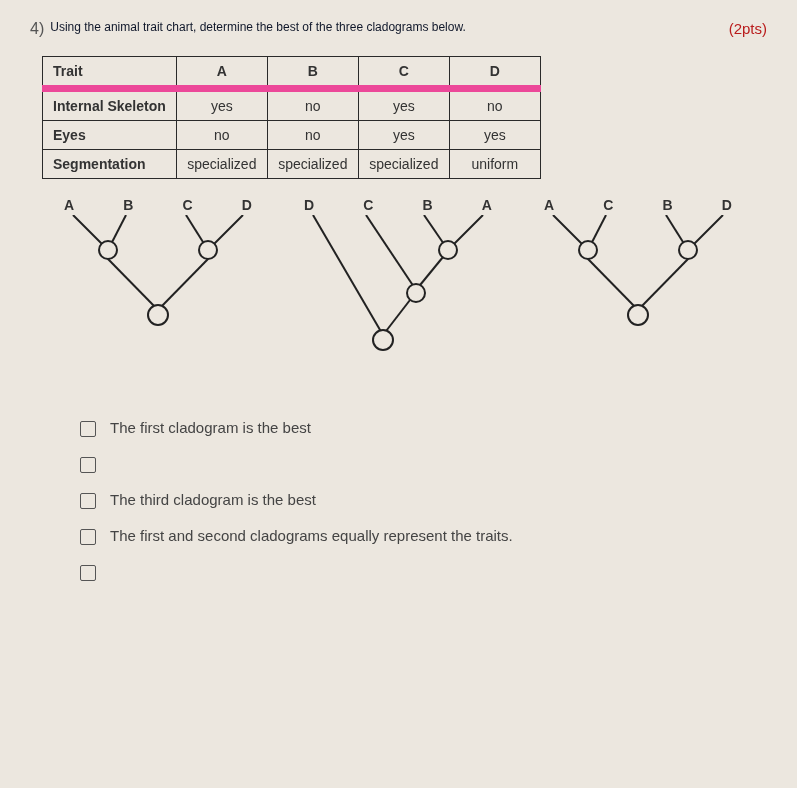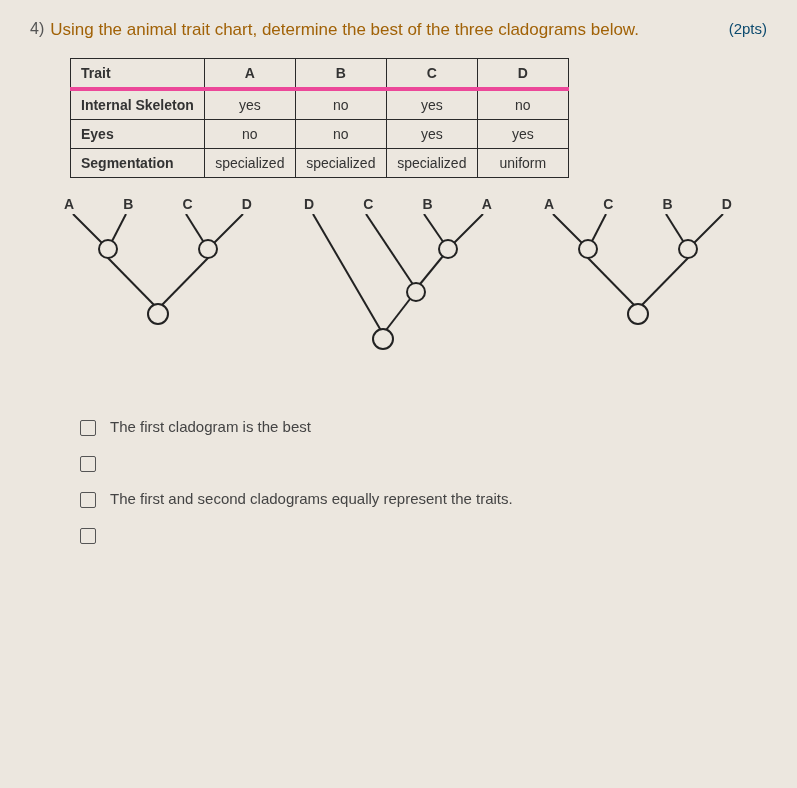--- a/index.html
+++ b/index.html
@@ -1,25 +1,25 @@
 <!DOCTYPE html>
 <html><head>
 <meta charset="utf-8">
 <style>
   body{margin:0;padding:20px 30px;background:#ece7df;font-family:Arial,Helvetica,sans-serif;color:#333;width:797px;box-sizing:border-box}
   .qrow{display:flex;align-items:flex-start;gap:6px;margin-bottom:18px}
   .qnum{font-size:16px;color:#555}
-  .qtext{font-size:17px;color:#a16207;flex:1}
-  .pts{font-size:15px;color:#0c4a6e;margin-left:auto}
-  table{border-collapse:collapse;margin:8px 0 18px 40px}
+  .qtext{font-size:12px;color:#0f172a;flex:1}
+  .pts{font-size:15px;color:#b91c1c;margin-left:auto}
+  table{border-collapse:collapse;margin:8px 0 18px 12px}
   td,th{border:1px solid #2a2a2a;padding:6px 10px;font-size:14px;text-align:center;min-width:70px}
   td:first-child,th:first-child{text-align:left;font-weight:bold;min-width:110px}
   th{font-weight:bold}
   .trait-head{font-weight:bold}
-  .tbl-gap td{border-top:4px solid #ec4899}
+  .tbl-gap td{border-top:7px solid #ec4899}
   .clad-wrap{display:flex;gap:40px;margin:18px 0 40px 28px}
   .clad{width:200px}
   .clad-labels{display:flex;justify-content:space-between;font-weight:bold;font-size:14px;margin-bottom:2px;padding:0 6px}
   .opts{margin:30px 0 16px 50px}
   .opt{display:flex;align-items:flex-start;gap:14px;margin-bottom:18px;font-size:15px;color:#444}
   .chk{width:14px;height:14px;border:1.5px solid #555;border-radius:2px;flex-shrink:0;margin-top:2px}
   .opt-text{max-width:460px}
 </style>
 </head>
 <body>
@@ -136,18 +136,22 @@
 <div class="opts">
   <div class="opt">
     <span class="chk"></span>
     <span class="opt-text">The first cladogram is the best</span>
   </div>
   <div class="opt">
     <span class="chk"></span>
   </div>
   <div class="opt">
     <span class="chk"></span>
+    <span class="opt-text">The third cladogram is the best</span>
+  </div>
+  <div class="opt">
+    <span class="chk"></span>
     <span class="opt-text">The first and second cladograms equally represent the traits.</span>
   </div>
   <div class="opt">
     <span class="chk"></span>
   </div>
 </div>
 
 </body></html>

